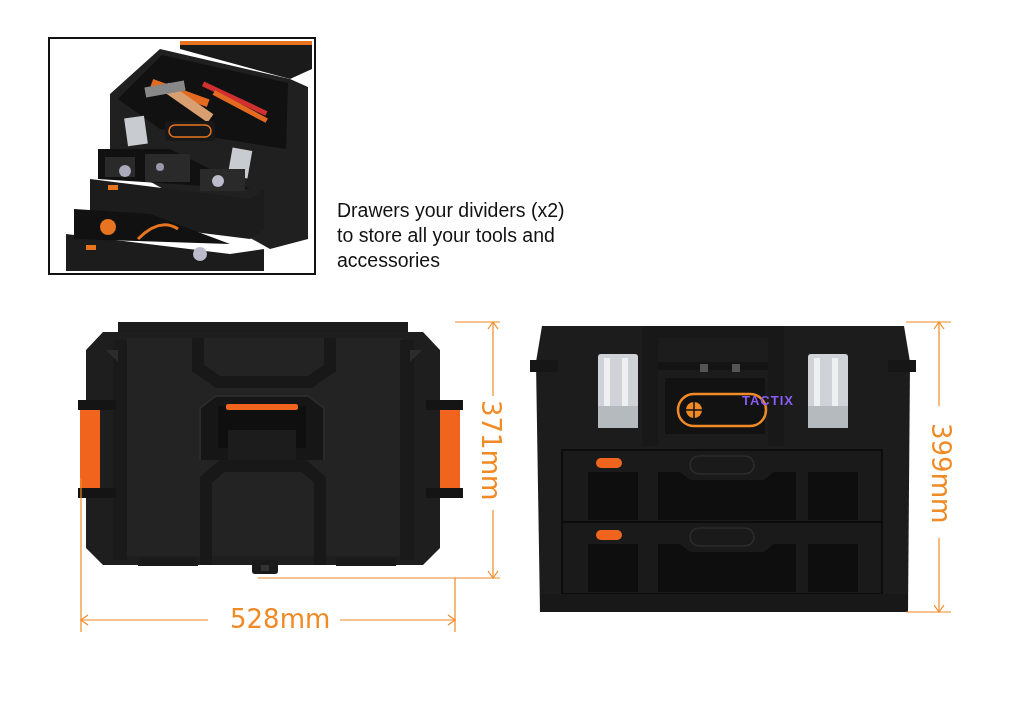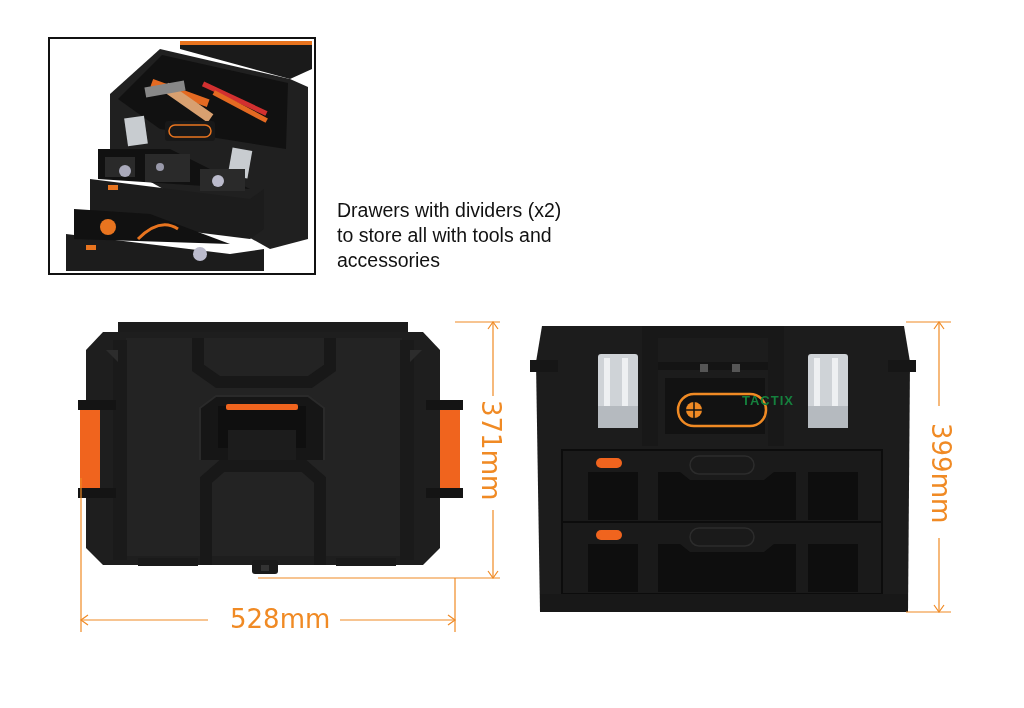--- a/index.html
+++ b/index.html
@@ -50,22 +50,22 @@
     <polygon points="16,195 180,215 214,210 214,232 16,232" fill="#1c1c1c"></polygon>
     <polygon points="24,170 100,175 180,205 24,200" fill="#111"></polygon>
     <circle cx="58" cy="188" r="8" fill="#e8741f"></circle>
     <path d="M88 200 Q110 178 128 190" stroke="#e8741f" stroke-width="3" fill="none"></path>
     <circle cx="150" cy="215" r="7" fill="#bbc"></circle>
     <rect x="36" y="206" width="10" height="5" fill="#e8741f"></rect>
   </svg>
 </div>
 
 <div class="abs caption">
-  <div>Drawers with dividers (x2)</div>
-  <div>to store all with tools and</div>
+  <div>Drawers your dividers (x2)</div>
+  <div>to store all your tools and</div>
   <div>accessories</div>
 </div>
 
 <div class="abs" style="left:78px;top:320px;width:385px;height:260px;">
   <svg width="385" height="260" viewBox="0 0 385 260">
 
     <rect x="40" y="2" width="290" height="14" fill="#1c1c1c"></rect>
 
     <polygon points="25,12 345,12 362,30 362,228 345,245 25,245 8,228 8,30" fill="#1e1e1e"></polygon>
 
@@ -178,21 +178,21 @@
       <rect x="128" y="222" width="138" height="48" fill="#0e0e0e"></rect>
       <rect x="278" y="222" width="50" height="48" fill="#0e0e0e"></rect>
       <polygon points="150,222 160,230 234,230 244,222" fill="#1a1a1a"></polygon>
       <rect x="160" y="206" width="64" height="18" rx="9" fill="none" stroke="#2c2c2c" stroke-width="1.5"></rect>
       <rect x="66" y="208" width="26" height="10" rx="5" fill="#f0641e"></rect>
     </g>
 
     <rect x="10" y="272" width="368" height="18" fill="#181818"></rect>
   </svg>
 </div>
-<div class="abs" style="left:742px;top:393px;font-size:13px;font-weight:bold;color:#15803d;letter-spacing:1px;">TACTIX</div>
+<div class="abs" style="left:742px;top:393px;font-size:13px;font-weight:bold;color:#8b5cf6;letter-spacing:1px;">TACTIX</div>
 
 <div class="abs" style="left:906px;top:320px;width:50px;height:296px;">
   <svg width="50" height="296" viewBox="0 0 50 296">
     <line x1="0" y1="2" x2="45" y2="2" stroke="#f08a24" stroke-width="1.2"></line>
     <line x1="0" y1="292" x2="45" y2="292" stroke="#f08a24" stroke-width="1.2"></line>
     <line x1="33" y1="2" x2="33" y2="86" stroke="#f08a24" stroke-width="1.2"></line>
     <line x1="33" y1="218" x2="33" y2="292" stroke="#f08a24" stroke-width="1.2"></line>
     <polyline points="28,9 33,2 38,9" fill="none" stroke="#f08a24" stroke-width="1.2"></polyline>
     <polyline points="28,285 33,292 38,285" fill="none" stroke="#f08a24" stroke-width="1.2"></polyline>
   </svg>

